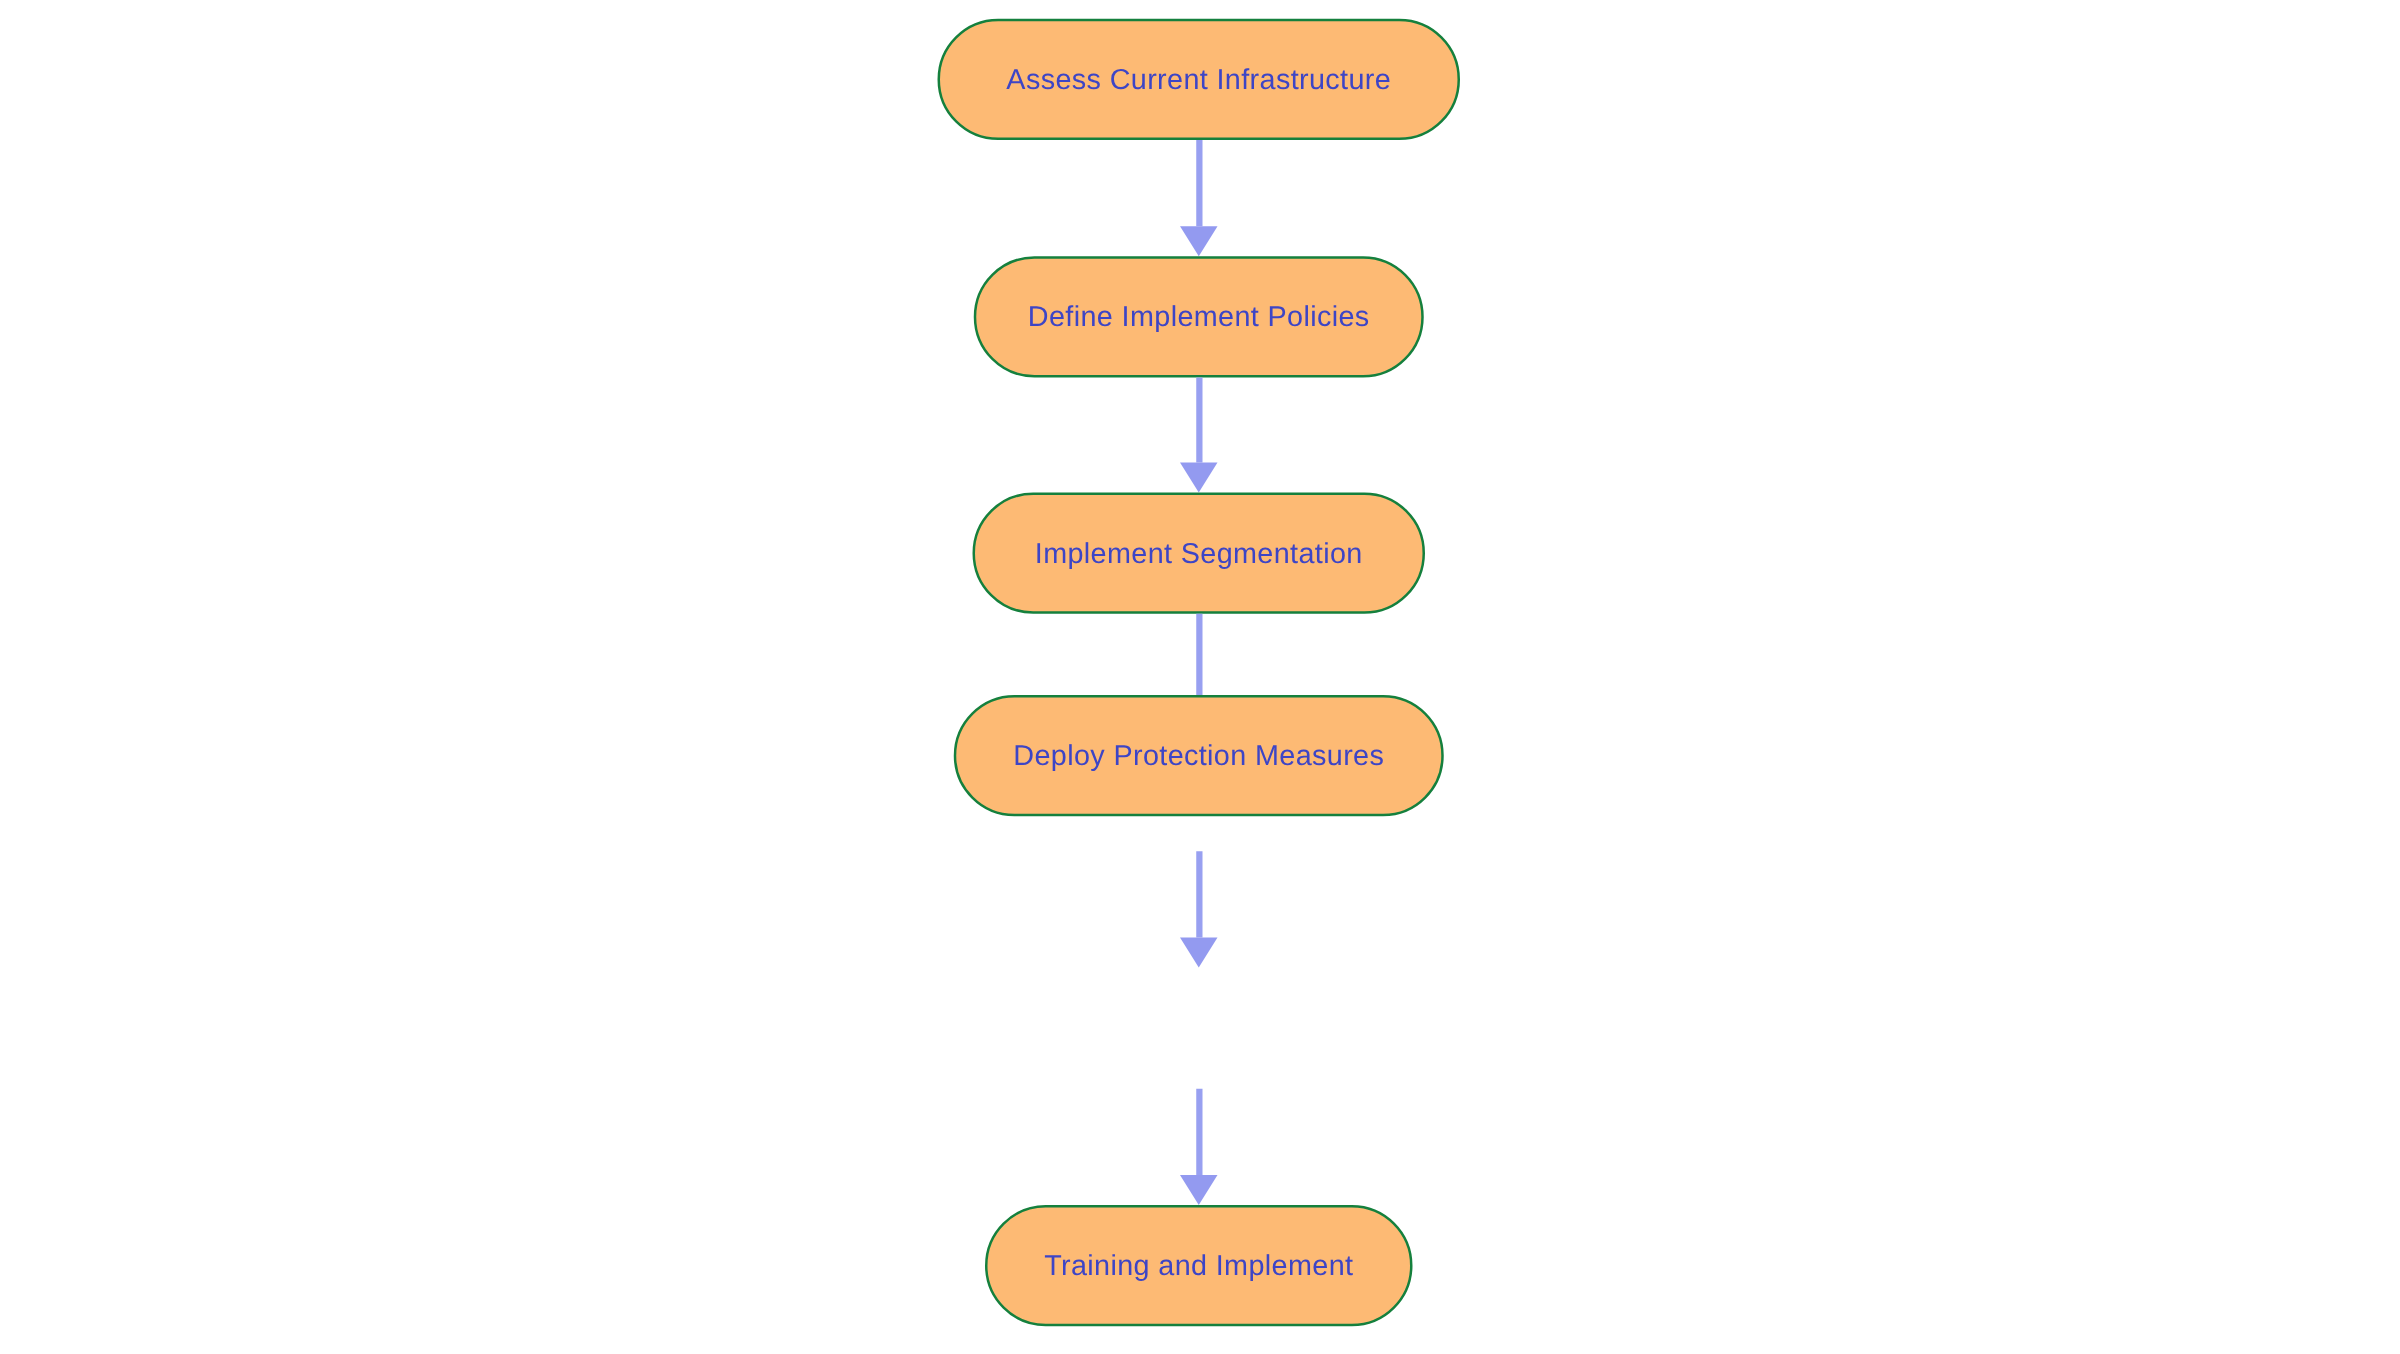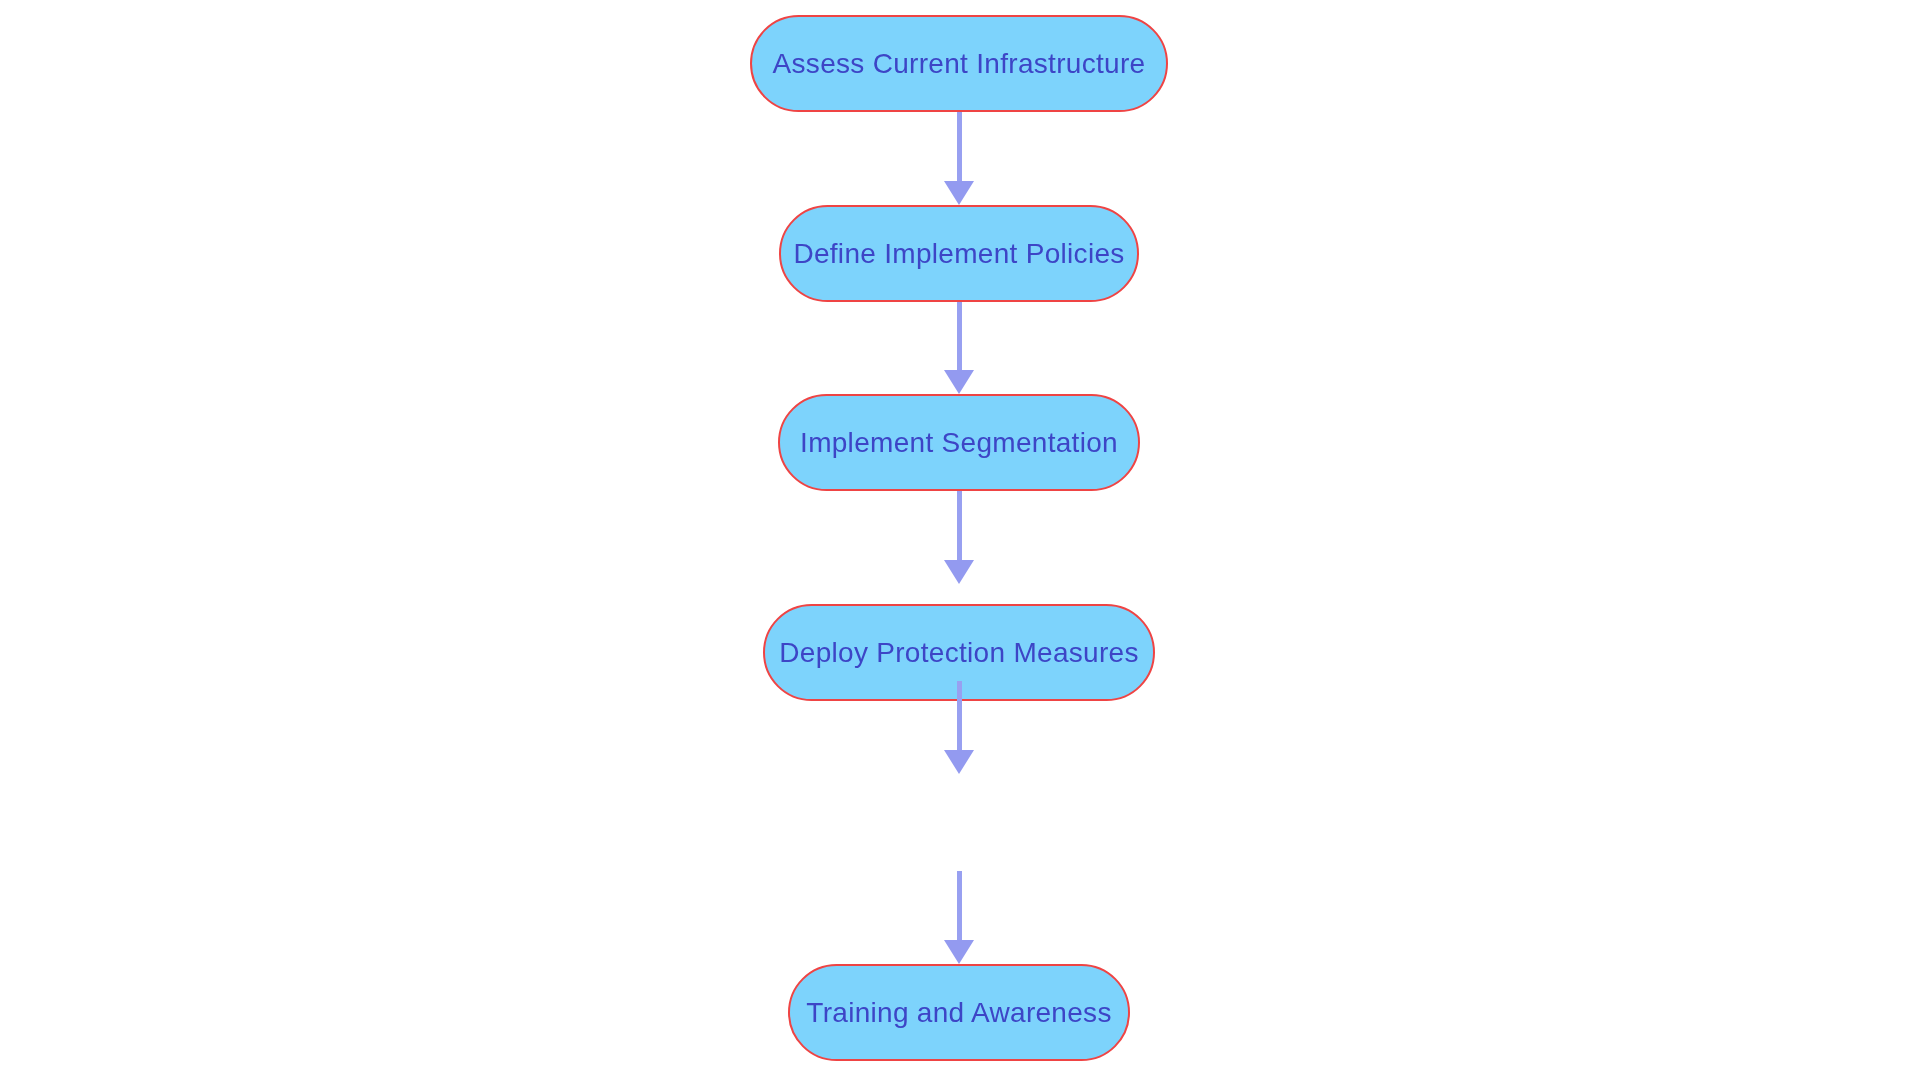--- a/index.html
+++ b/index.html
@@ -14,28 +14,28 @@
     height: 1083px;
     background: #ffffff;
     overflow: hidden;
   }
   .flow-node {
     position: absolute;
     left: 959px;
     transform: translateX(-50%);
     height: 97px;
     box-sizing: border-box;
-    background: #7dd3fc;
-    border: 2px solid #ef4444;
+    background: #fdba74;
+    border: 2px solid #15803d;
     border-radius: 50px;
     display: flex;
     align-items: center;
     justify-content: center;
     color: #3d45c6;
-    font-size: 28px;
+    font-size: 23px;
     letter-spacing: 0.3px;
     white-space: nowrap;
     text-align: center;
   }
   .arrow {
     position: absolute;
     left: 959px;
     transform: translateX(-50%);
     display: flex;
     flex-direction: column;
@@ -79,32 +79,32 @@
 
   <div class="flow-node" style="top:394px; width:362px;">
     <span>Implement Segmentation</span>
   </div>
 
   <div class="arrow" style="top:491px; height:93px;">
     <div class="shaft"></div>
     <div class="head"></div>
   </div>
 
-  <div class="flow-node" style="top:604px; width:392px;">
+  <div class="flow-node" style="top:556px; width:392px;">
     <span>Deploy Protection Measures</span>
   </div>
 
   <div class="arrow" style="top:681px; height:93px;">
     <div class="shaft"></div>
     <div class="head"></div>
   </div>
 
 
   <div class="arrow" style="top:871px; height:93px;">
     <div class="shaft"></div>
     <div class="head"></div>
   </div>
 
   <div class="flow-node" style="top:964px; width:342px;">
-    <span>Training and Awareness</span>
+    <span>Training and Implement</span>
   </div>
 
 </div>
 
 </body></html>

